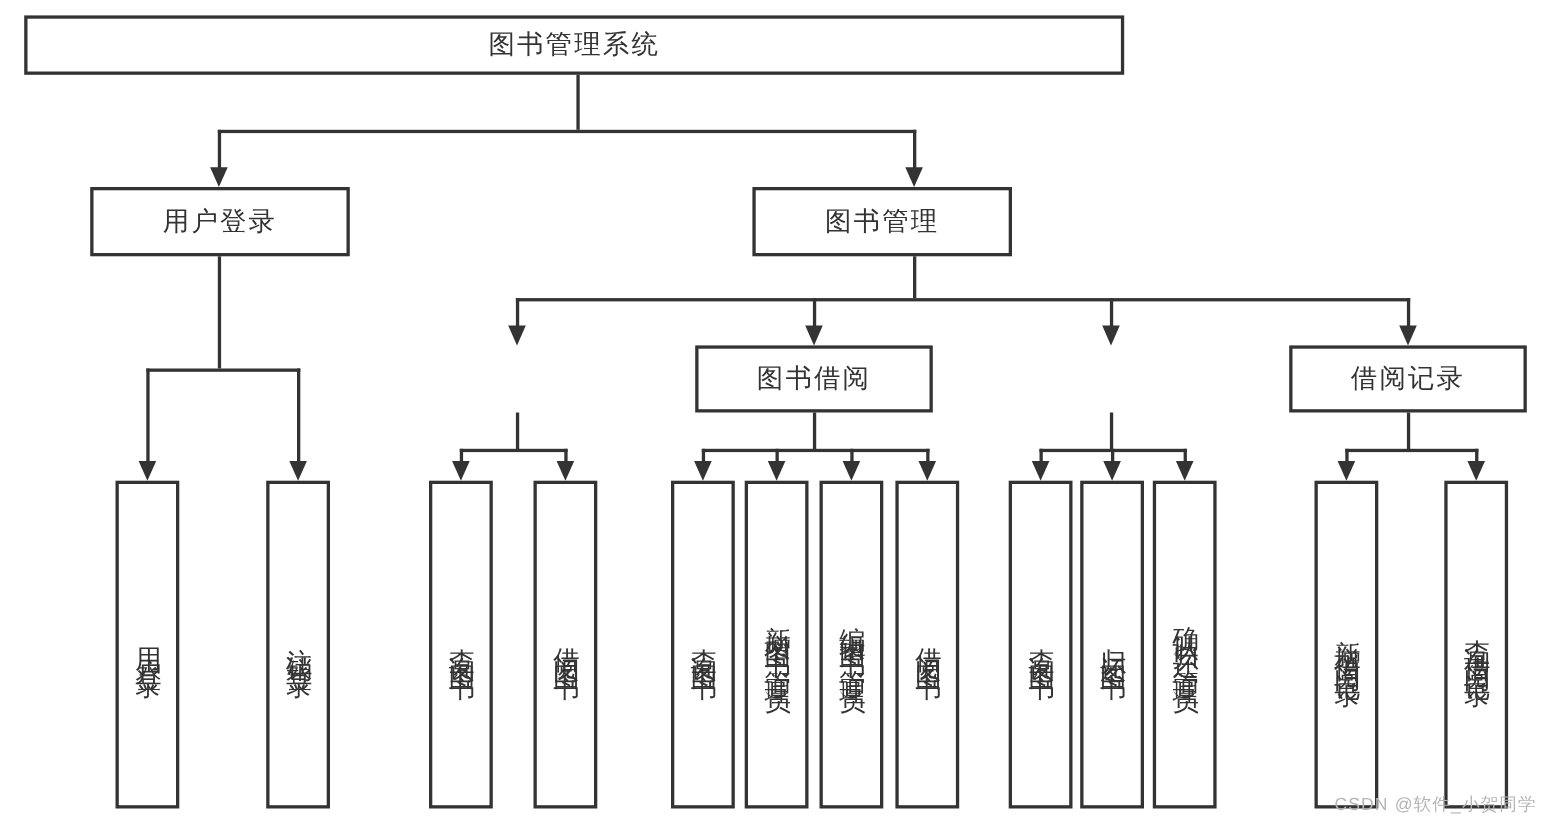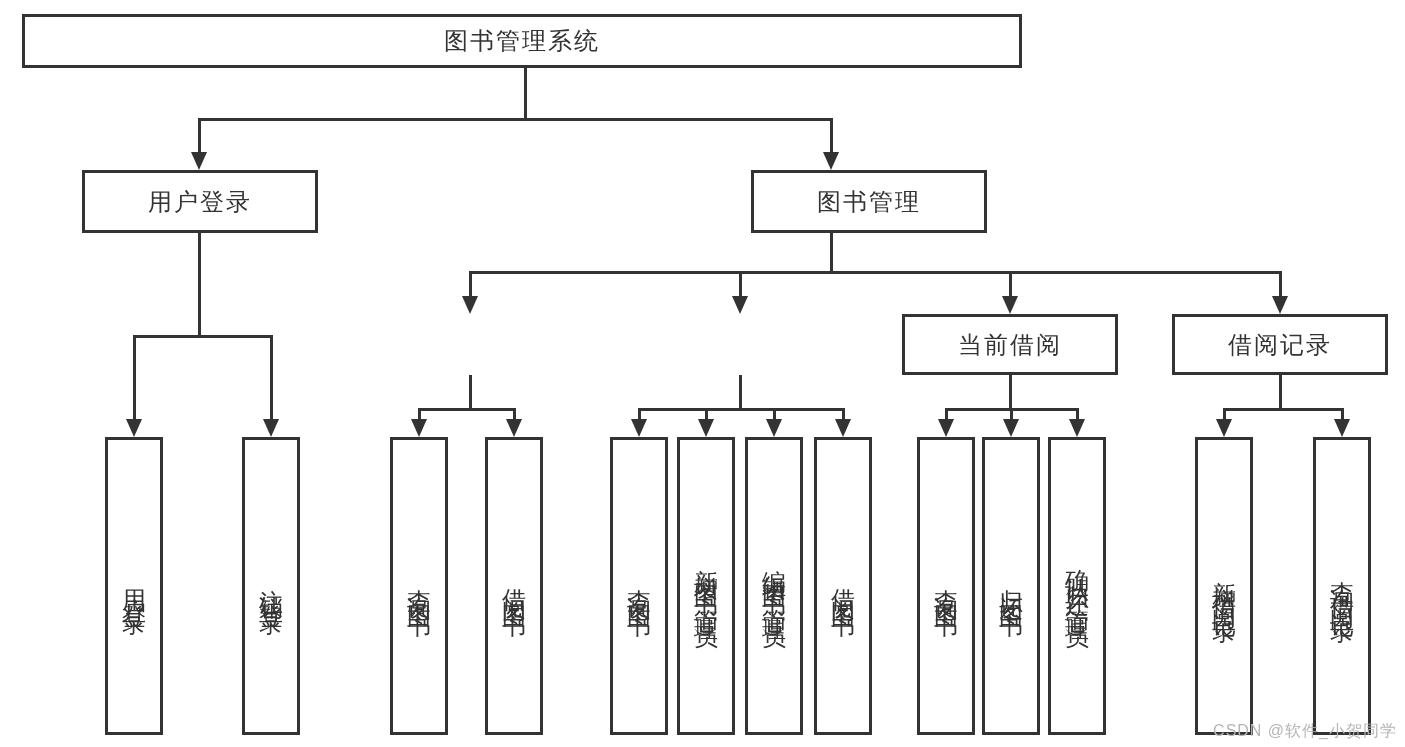--- a/index.html
+++ b/index.html
@@ -70,21 +70,21 @@
   <div class="vline" style="left:523.5px;top:68px;height:50px"></div>
   <div class="hline" style="left:197.5px;top:118px;width:635px"></div>
   <div class="vline" style="left:197.5px;top:118px;height:36px"></div>
   <div class="tri" style="left:191px;top:152px"></div>
   <div class="vline" style="left:829.5px;top:118px;height:36px"></div>
   <div class="tri" style="left:823px;top:152px"></div>
 
   <div class="node" style="left:82px;top:170px;width:236px;height:63px">
     <span class="lbl">用户登录</span>
   </div>
-  <div class="node" style="left:751px;top:170px;width:236px;height:63px">
+  <div class="node" style="left:684px;top:170px;width:236px;height:63px">
     <span class="lbl">图书管理</span>
   </div>
 
   <div class="vline" style="left:197.5px;top:233px;height:102px"></div>
   <div class="hline" style="left:132.5px;top:335px;width:140px"></div>
   <div class="vline" style="left:132.5px;top:335px;height:85px"></div>
   <div class="tri" style="left:126px;top:419px"></div>
   <div class="vline" style="left:269.5px;top:335px;height:85px"></div>
   <div class="tri" style="left:263px;top:419px"></div>
 
@@ -92,22 +92,22 @@
   <div class="hline" style="left:468.5px;top:271px;width:813px"></div>
   <div class="vline" style="left:468.5px;top:271px;height:26px"></div>
   <div class="tri" style="left:462px;top:296px"></div>
   <div class="vline" style="left:738.5px;top:271px;height:26px"></div>
   <div class="tri" style="left:732px;top:296px"></div>
   <div class="vline" style="left:1008.5px;top:271px;height:26px"></div>
   <div class="tri" style="left:1002px;top:296px"></div>
   <div class="vline" style="left:1278.5px;top:271px;height:26px"></div>
   <div class="tri" style="left:1272px;top:296px"></div>
 
-  <div class="node" style="left:902px;top:314px;width:216px;height:61px">
-    <span class="lbl">当前借阅</span>
+  <div class="node" style="left:632px;top:314px;width:216px;height:61px">
+    <span class="lbl">图书借阅</span>
   </div>
   <div class="node" style="left:1172px;top:314px;width:216px;height:61px">
     <span class="lbl">借阅记录</span>
   </div>
 
   <div class="vline" style="left:468.5px;top:375px;height:34px"></div>
   <div class="vline" style="left:738.5px;top:375px;height:34px"></div>
   <div class="vline" style="left:1008.5px;top:375px;height:34px"></div>
   <div class="vline" style="left:1278.5px;top:375px;height:34px"></div>
 

